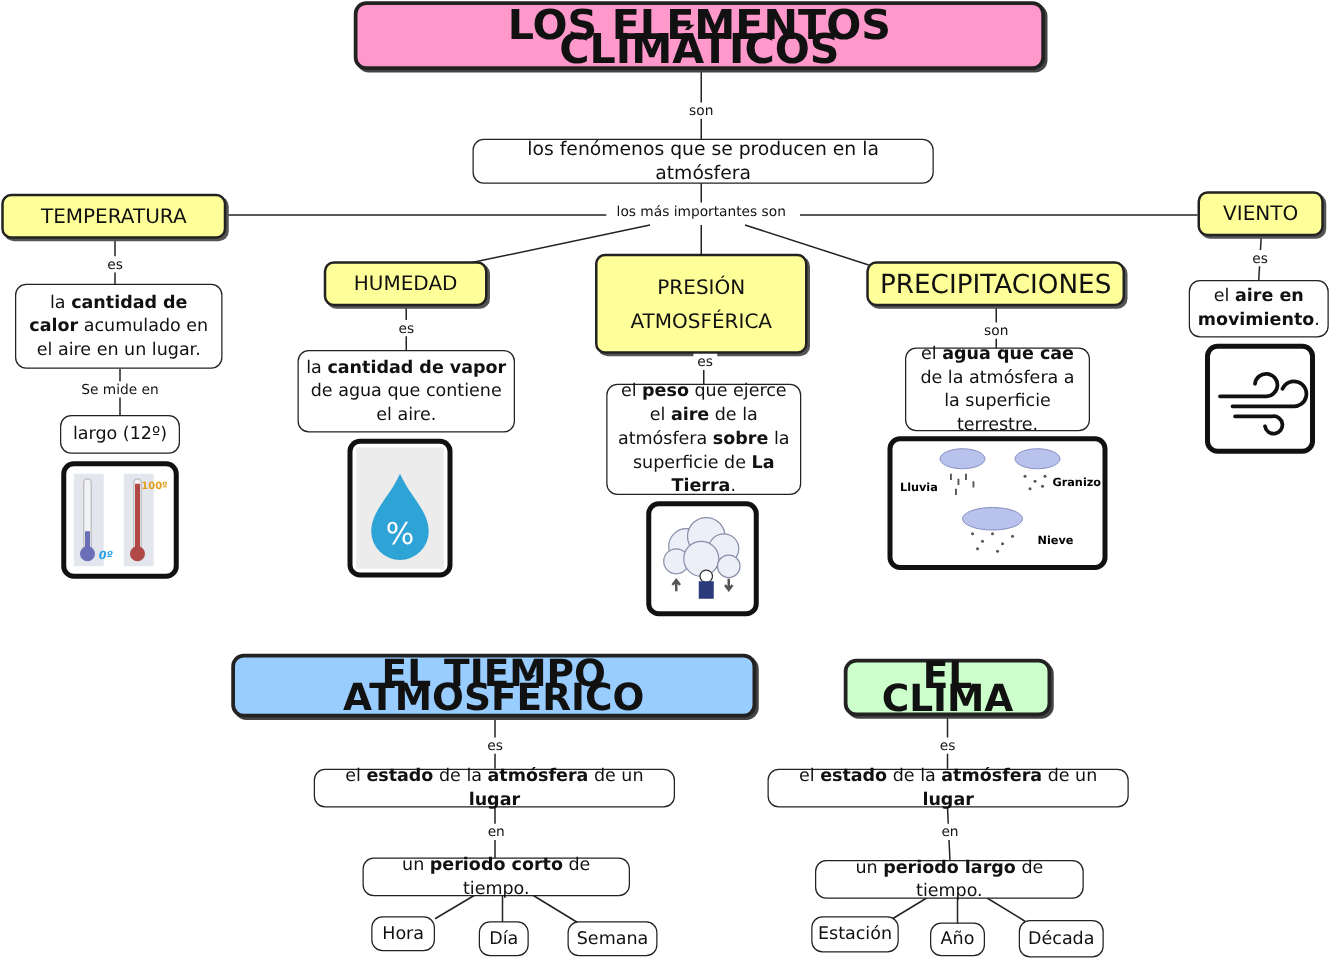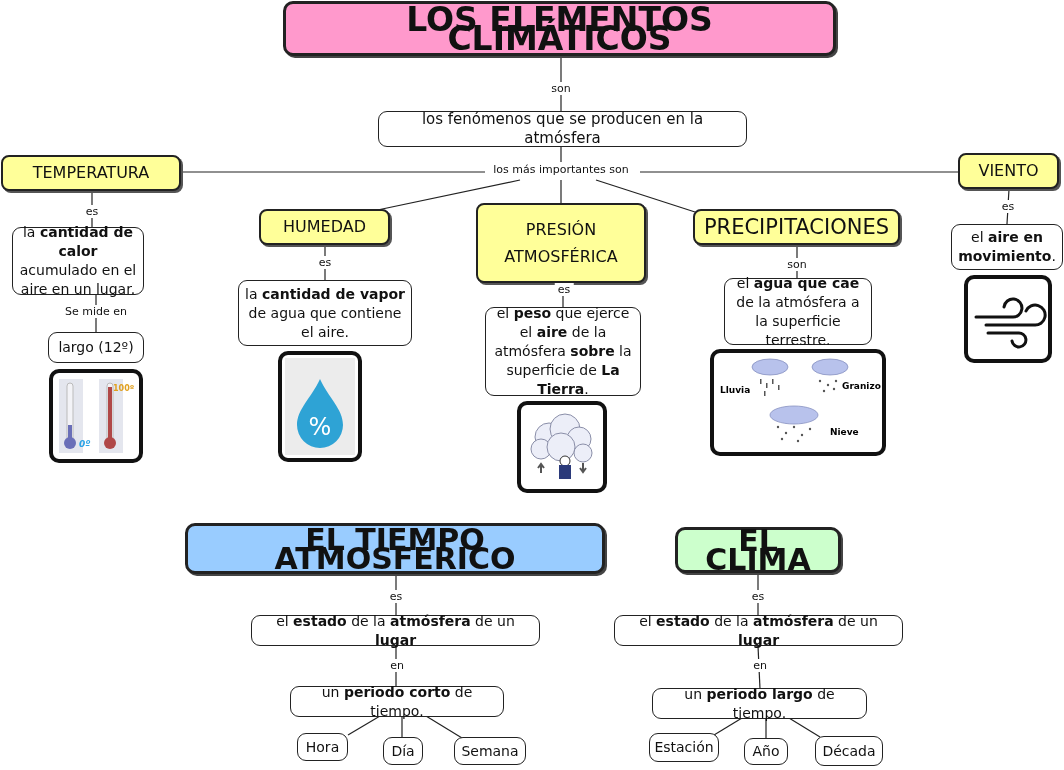--- a/index.html
+++ b/index.html
@@ -55,21 +55,21 @@
 <div class="box title pink" style="left:283px;top:1px;width:553px;height:55px;">LOS ELEMENTOS CLIMÁTICOS</div>
 
 <span class="link" style="left:561px;top:82px;">son</span>
 
 <div class="box" style="left:378px;top:111px;width:369px;height:36px;font-size:15px;">los fenómenos que se producen en la atmósfera</div>
 
 <span class="link" style="left:561px;top:163px;">los más importantes son</span>
 
 <div class="box concept" style="left:1px;top:155px;width:180px;height:36px;">TEMPERATURA</div>
 <span class="link" style="left:92px;top:205px;">es</span>
-<div class="box" style="left:12px;top:227px;width:132px;height:68px;">
+<div class="box" style="left:12px;top:227px;width:166px;height:68px;">
   <span><span>la </span><b>cantidad de calor</b><span> acumulado en el aire en un lugar.</span></span>
 </div>
 <span class="link" style="left:96px;top:305px;">Se mide en</span>
 <div class="box" style="left:48px;top:332px;width:96px;height:31px;">largo (12º)</div>
 <div class="img" style="left:49px;top:369px;width:94px;height:94px;">
   <svg width="86" height="86" viewBox="0 0 86 86">
     <rect x="6" y="6" width="24" height="74" fill="#e4e6ee"></rect>
     <rect x="14" y="10" width="6" height="58" rx="3" fill="#f3f3f7" stroke="#bbb"></rect>
     <rect x="15" y="52" width="4" height="16" fill="#6a6fb8"></rect>
     <circle cx="17" cy="70" r="6" fill="#6a6fb8"></circle>

